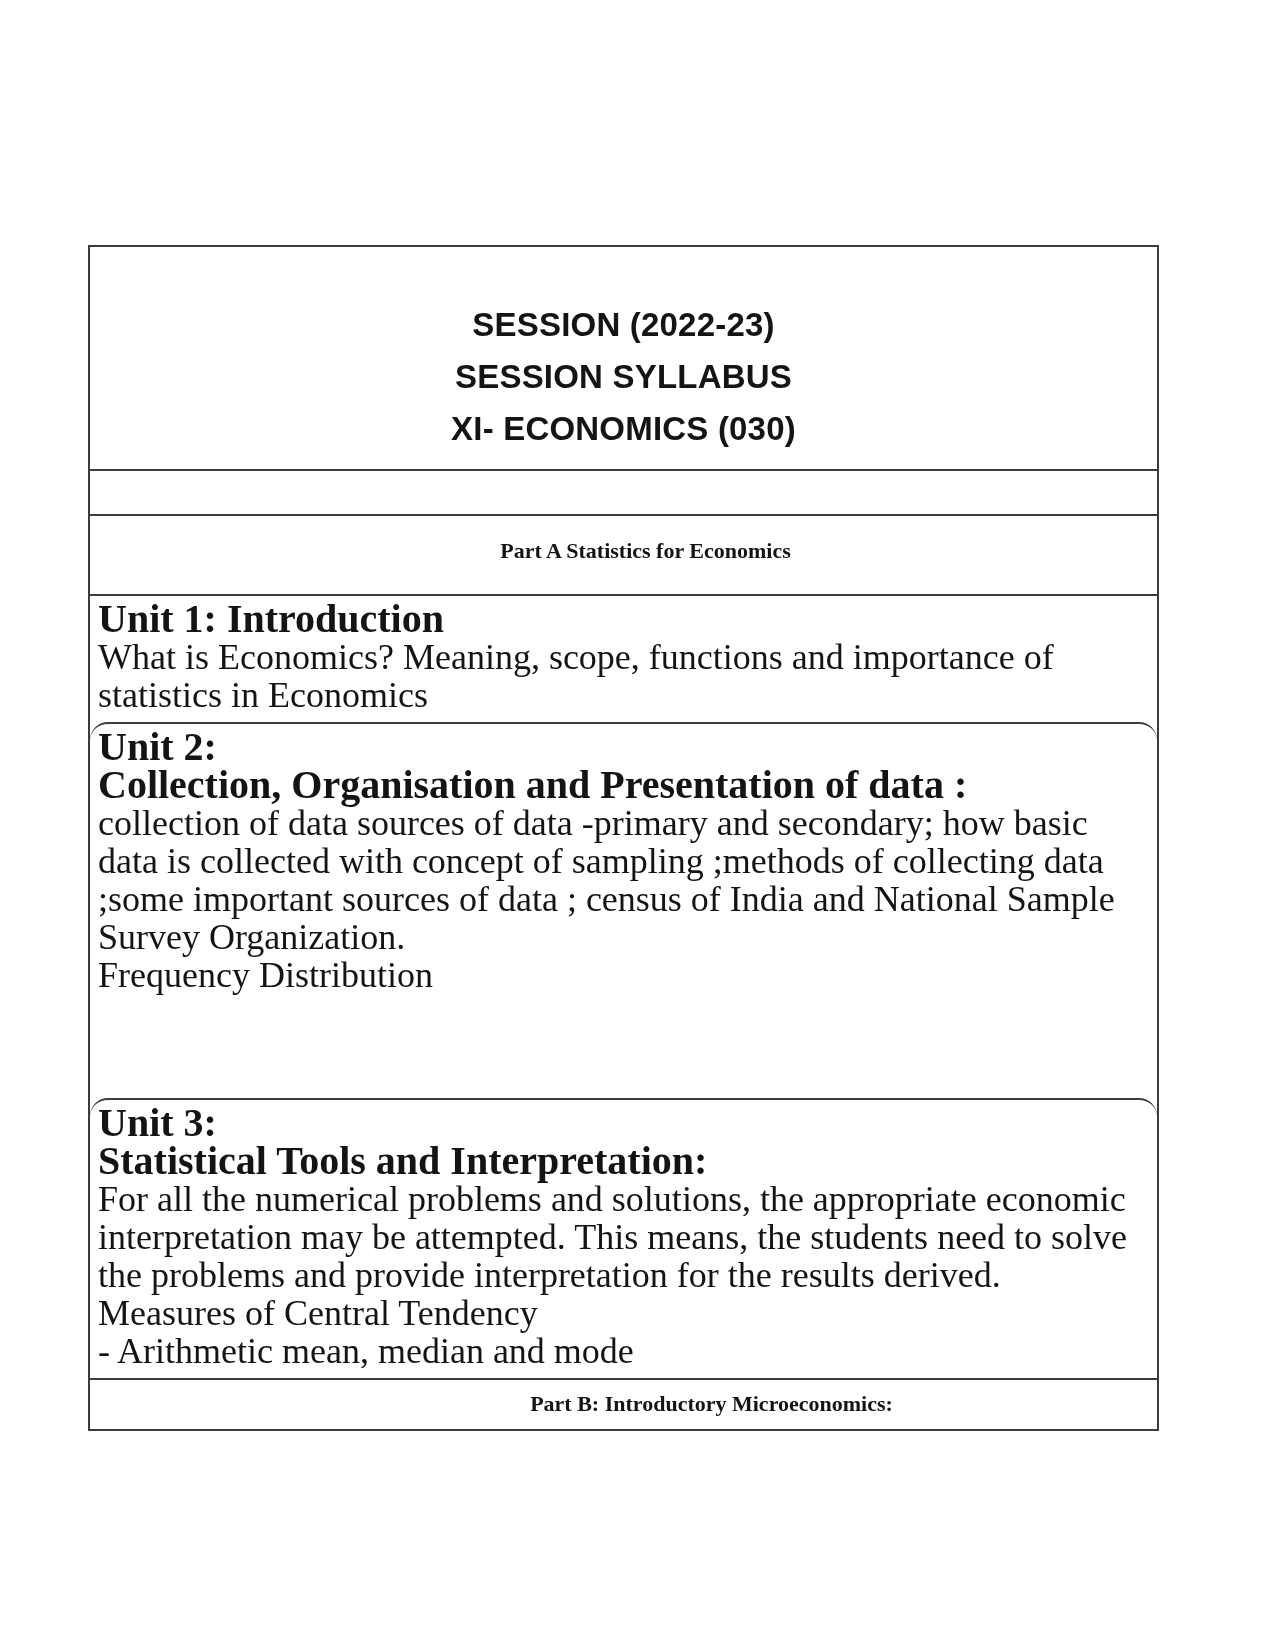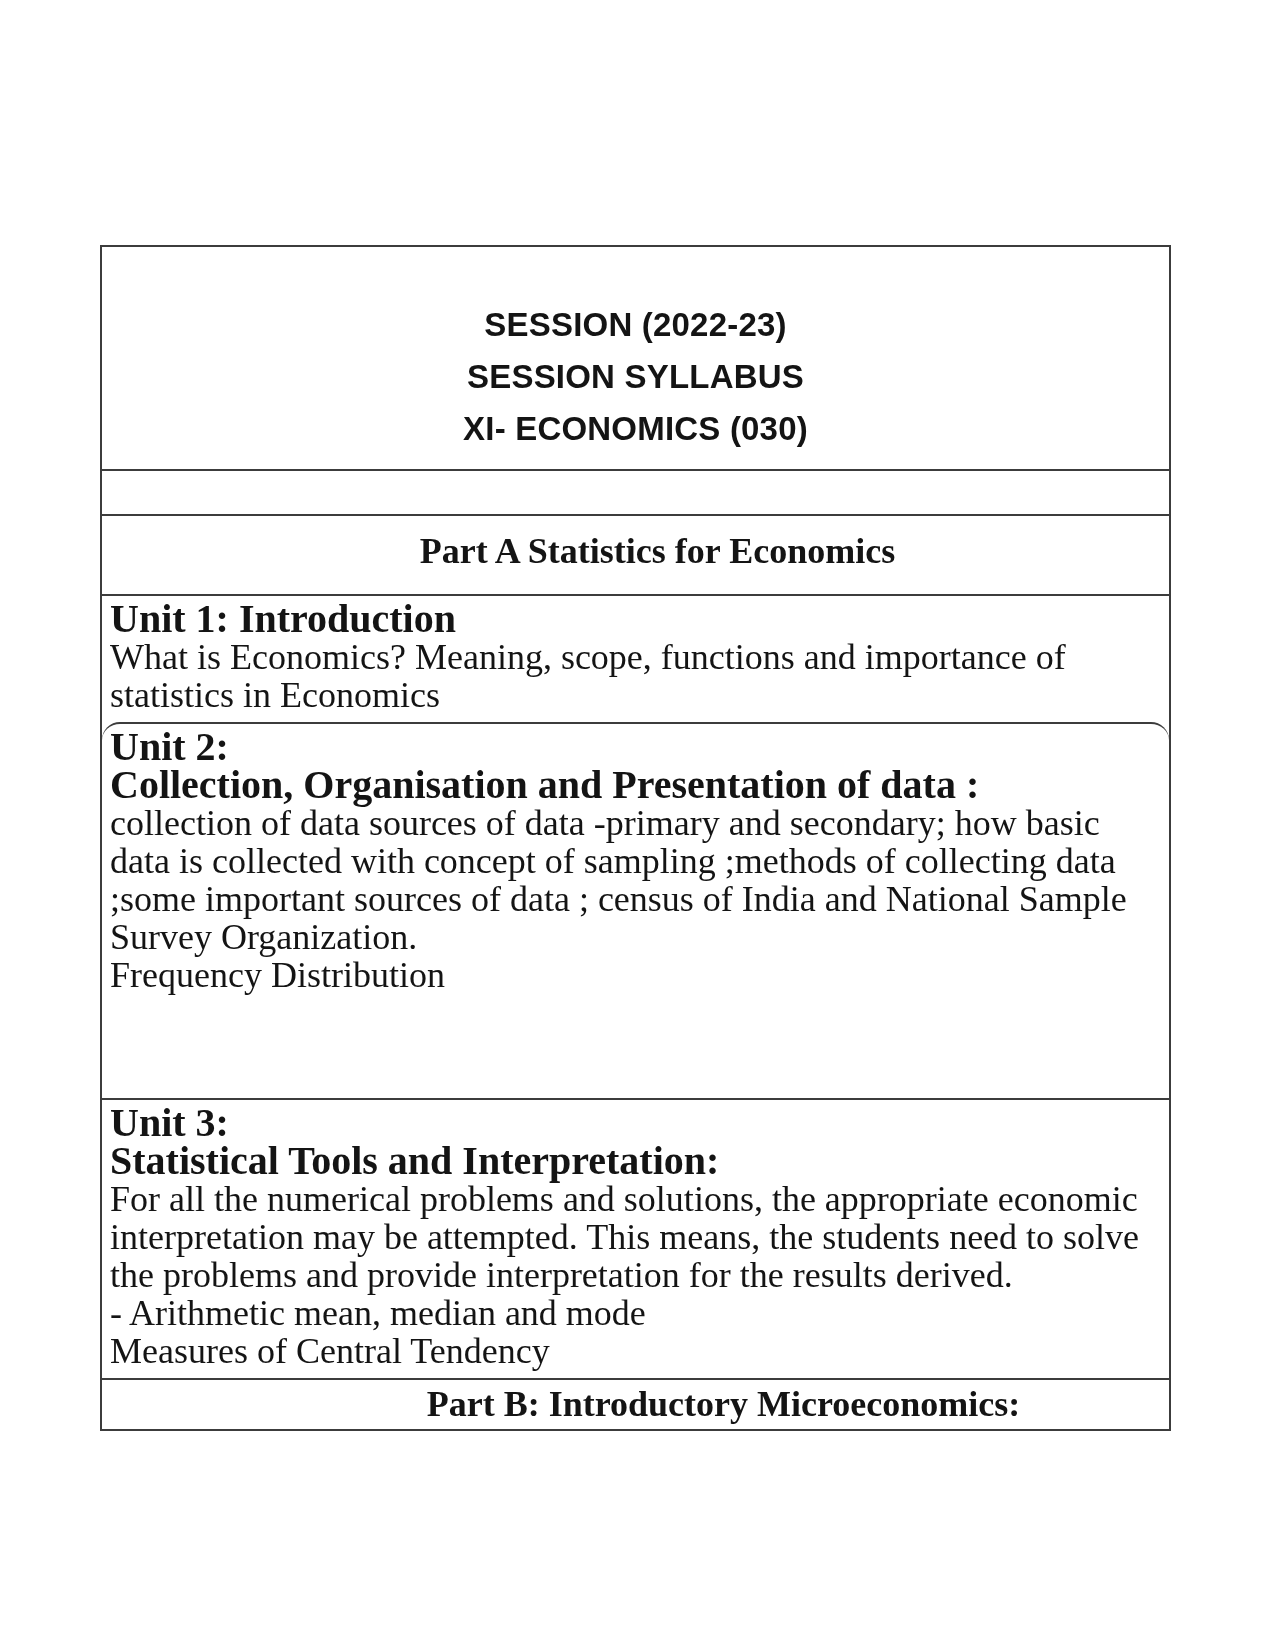--- a/index.html
+++ b/index.html
@@ -11,21 +11,21 @@
     position: relative;
     width: 1275px;
     height: 1651px;
     background: #ffffff;
     font-family: "Liberation Serif", serif;
     color: #141414;
     overflow: hidden;
   }
   .syllabus-table {
     position: absolute;
-    left: 100px;
+    left: 88px;
     top: 245px;
     width: 1071px;
     border: 2px solid #3c3c3c;
     box-sizing: border-box;
   }
   .row {
     box-sizing: border-box;
     width: 100%;
   }
   .row + .row {
@@ -50,40 +50,40 @@
     min-height: 45px;
   }
   
   .row-part-a {
     min-height: 80px;
     padding-top: 16px;
     text-align: center;
   }
   .part-title {
     font-weight: 700;
-    font-size: 36px;
+    font-size: 22px;
     line-height: 38px;
     padding-left: 44px;
   }
   
   .row-unit {
     padding: 4px 10px 8px 8px;
   }
   .unit-title {
     font-weight: 700;
     font-size: 40px;
     line-height: 38px;
   }
   .unit-body {
     font-size: 36px;
     line-height: 38px;
   }
   .row-unit1 { min-height: 118px; }
   .row-unit2 { min-height: 376px; border-radius: 18px; }
-  .row-unit3 { min-height: 266px; }
+  .row-unit3 { min-height: 266px; border-radius: 18px; }
   
   .row-part-b {
     min-height: 50px;
     padding: 5px 10px 6px 142px;
     text-align: center;
   }
 </style>
 </head>
 <body>
 
@@ -111,22 +111,22 @@
       <div class="unit-title">Unit 2:</div>
       <div class="unit-title">Collection, Organisation and Presentation of data :</div>
       <div class="unit-body">collection of data sources of data -primary and secondary; how basic data is collected with concept of sampling ;methods of collecting data ;some important sources of data ; census of India and National Sample Survey Organization.</div>
       <div class="unit-body">Frequency Distribution</div>
     </div>
 
     <div class="row row-unit row-unit3">
       <div class="unit-title">Unit 3:</div>
       <div class="unit-title">Statistical Tools and Interpretation:</div>
       <div class="unit-body">For all the numerical problems and solutions, the appropriate economic interpretation may be attempted. This means, the students need to solve the problems and provide interpretation for the results derived.</div>
+      <div class="unit-body">Measures of Central Tendency</div>
       <div class="unit-body">- Arithmetic mean, median and mode</div>
-      <div class="unit-body">Measures of Central Tendency</div>
     </div>
 
     <div class="row row-part-b">
       <div class="part-title">Part B: Introductory Microeconomics:</div>
     </div>
 
   </div>
 </div>
 
 </body></html>

